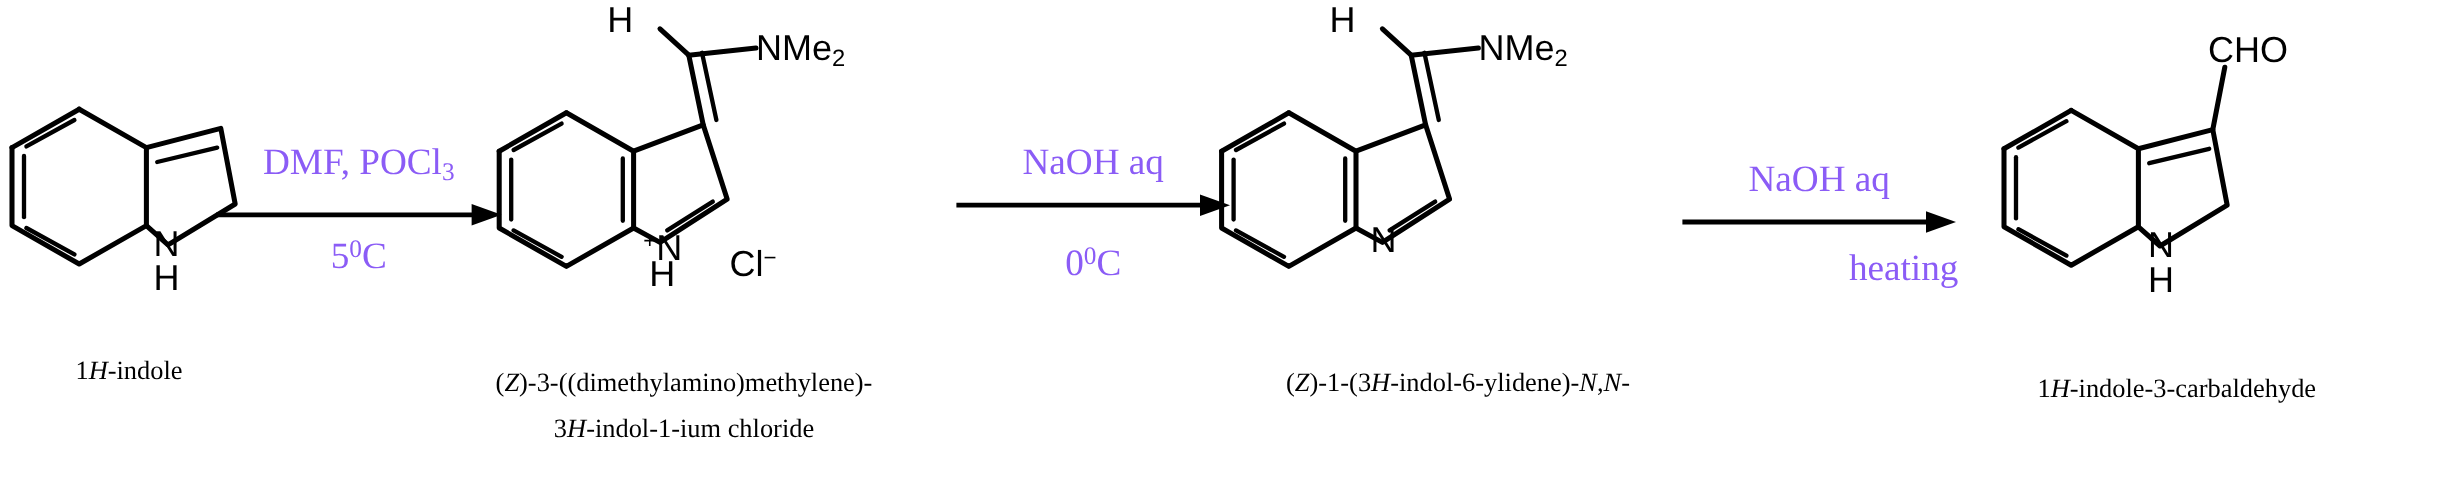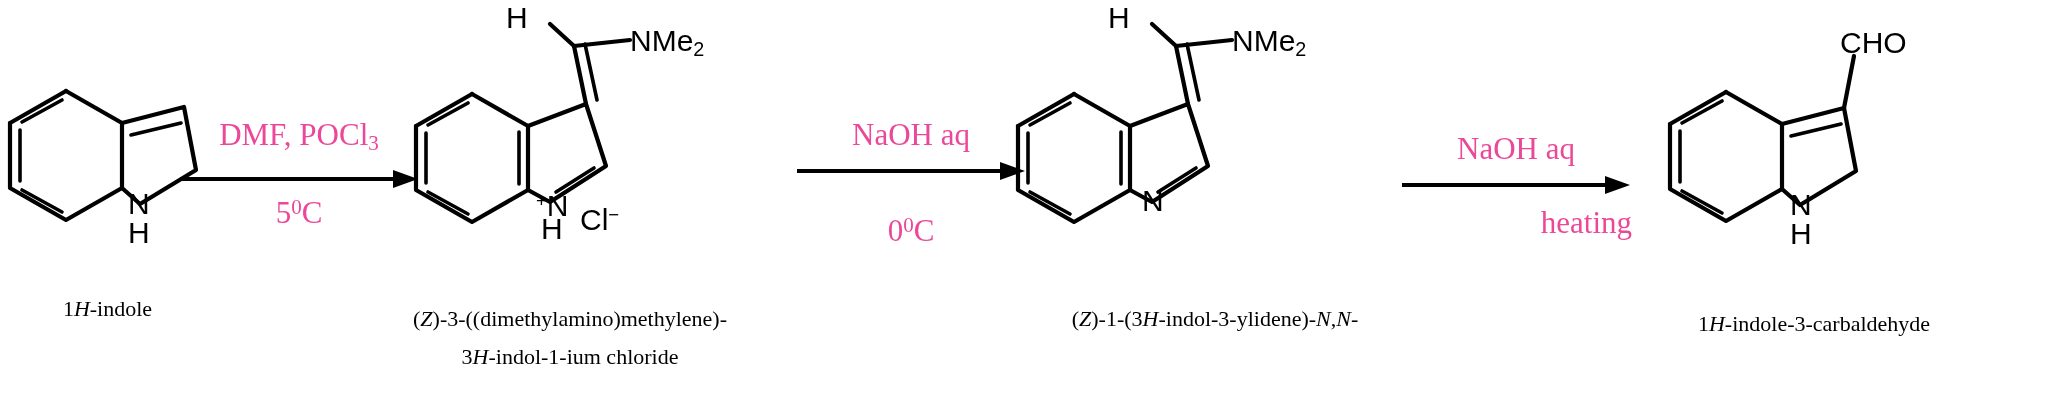--- a/index.html
+++ b/index.html
@@ -38,21 +38,21 @@
   .caption i { font-style: italic; }
 
   
   .arrow-group { position: absolute; text-align: center; }
   .arrow-label {
     font-family: "Liberation Serif", "DejaVu Serif", serif;
     font-size: 31px;
     line-height: 34px;
     white-space: nowrap;
     text-align: center;
-    color: #ec4899;
+    color: #8b5cf6;
   }
   .arrow-label sub { font-size: 0.68em; vertical-align: -0.22em; }
   .arrow-label sup { font-size: 0.68em; vertical-align: 0.45em; }
   .arrow-line { position: relative; height: 22px; }
   .arrow-line svg { display: block; }
 
   
   .atom {
     position: absolute;
     font-family: "Liberation Sans", "DejaVu Sans", sans-serif;
@@ -152,21 +152,21 @@
     </span>
 
     <span class="atom" style="left:128px; top:182px;">
       <span class="chg">+</span><span>N</span>
     </span>
 
     <span class="atom" style="left:133px; top:210px;">
       <span>H</span>
     </span>
 
-    <span class="atom" style="left:172px; top:196px;">
+    <span class="atom" style="left:200px; top:196px;">
       <span>Cl</span><span class="chg">−</span>
     </span>
   </div>
 
   <div class="caption" style="left:285px; top:300px; width:570px;">
     <div>
       <span>(</span><i>Z</i><span>)-3-((dimethylamino)methylene)-</span>
     </div>
     <div>
       <span>3</span><i>H</i><span>-indol-1-ium chloride</span>
@@ -176,21 +176,21 @@
   <div class="arrow-group" style="left:795px; top:118px; width:232px;">
     <div class="arrow-label" style="margin-bottom:8px;">
       <span>NaOH aq</span>
     </div>
     <div class="arrow-line">
       <svg width="232" height="22" viewBox="0 0 232 22">
         <line x1="2" y1="11" x2="212" y2="11" stroke="#000" stroke-width="4"></line>
         <polygon points="205,2 230,11 205,20" fill="#000"></polygon>
       </svg>
     </div>
-    <div class="arrow-label" style="margin-top:26px;">
+    <div class="arrow-label" style="margin-top:14px;">
       <span>0</span><sup>0</sup><span>C</span>
     </div>
   </div>
 
   <div class="structure" style="left:1010px; top:4px; width:300px; height:240px;">
     <svg width="300" height="240" viewBox="0 0 300 240">
       <g fill="none" stroke="#000" stroke-width="4.2" stroke-linecap="round" stroke-linejoin="round">
 
         <polyline points="8,122 8,186 64,218 120,186 120,122 64,90"></polyline>
         <line x1="8" y1="122" x2="64" y2="90"></line>
@@ -216,21 +216,21 @@
     <span class="atom" style="left:222px; top:22px;">
       <span>NMe</span><sub>2</sub>
     </span>
     <span class="atom" style="left:132px; top:182px;">
       <span>N</span>
     </span>
   </div>
 
   <div class="caption" style="left:935px; top:300px; width:560px;">
     <div>
-      <span>(</span><i>Z</i><span>)-1-(3</span><i>H</i><span>-indol-3-ylidene)-</span><i>N</i><span>,</span><i>N</i><span>-</span>
+      <span>(</span><i>Z</i><span>)-1-(3</span><i>H</i><span>-indol-6-ylidene)-</span><i>N</i><span>,</span><i>N</i><span>-</span>
     </div>
   </div>
 
   <div class="arrow-group" style="left:1400px; top:132px; width:232px;">
     <div class="arrow-label" style="margin-bottom:8px;">
       <span>NaOH aq</span>
     </div>
     <div class="arrow-line">
       <svg width="232" height="22" viewBox="0 0 232 22">
         <line x1="2" y1="11" x2="212" y2="11" stroke="#000" stroke-width="4"></line>

